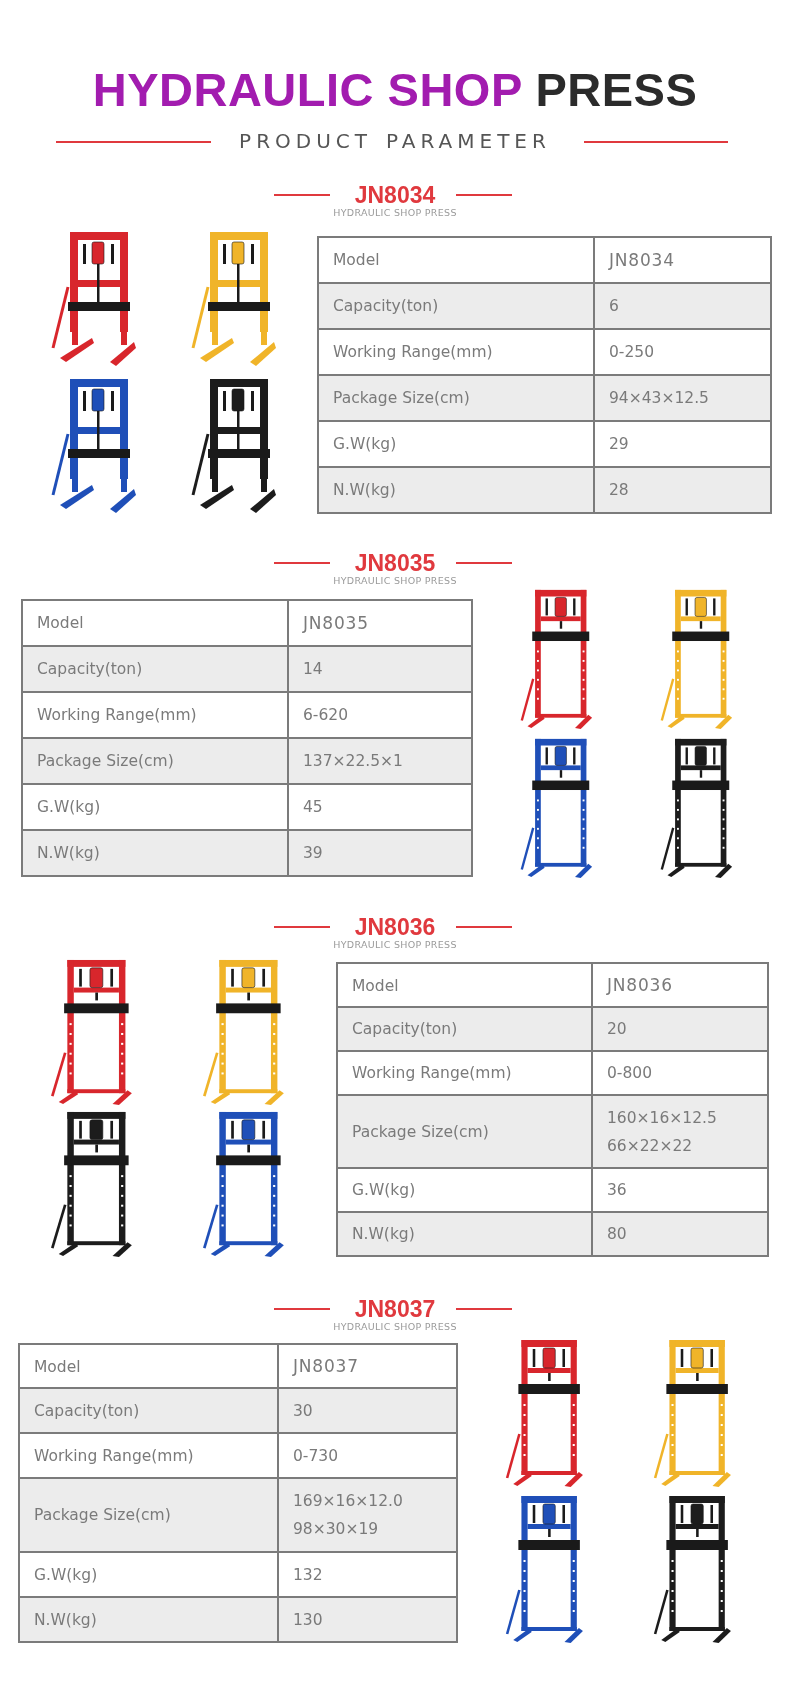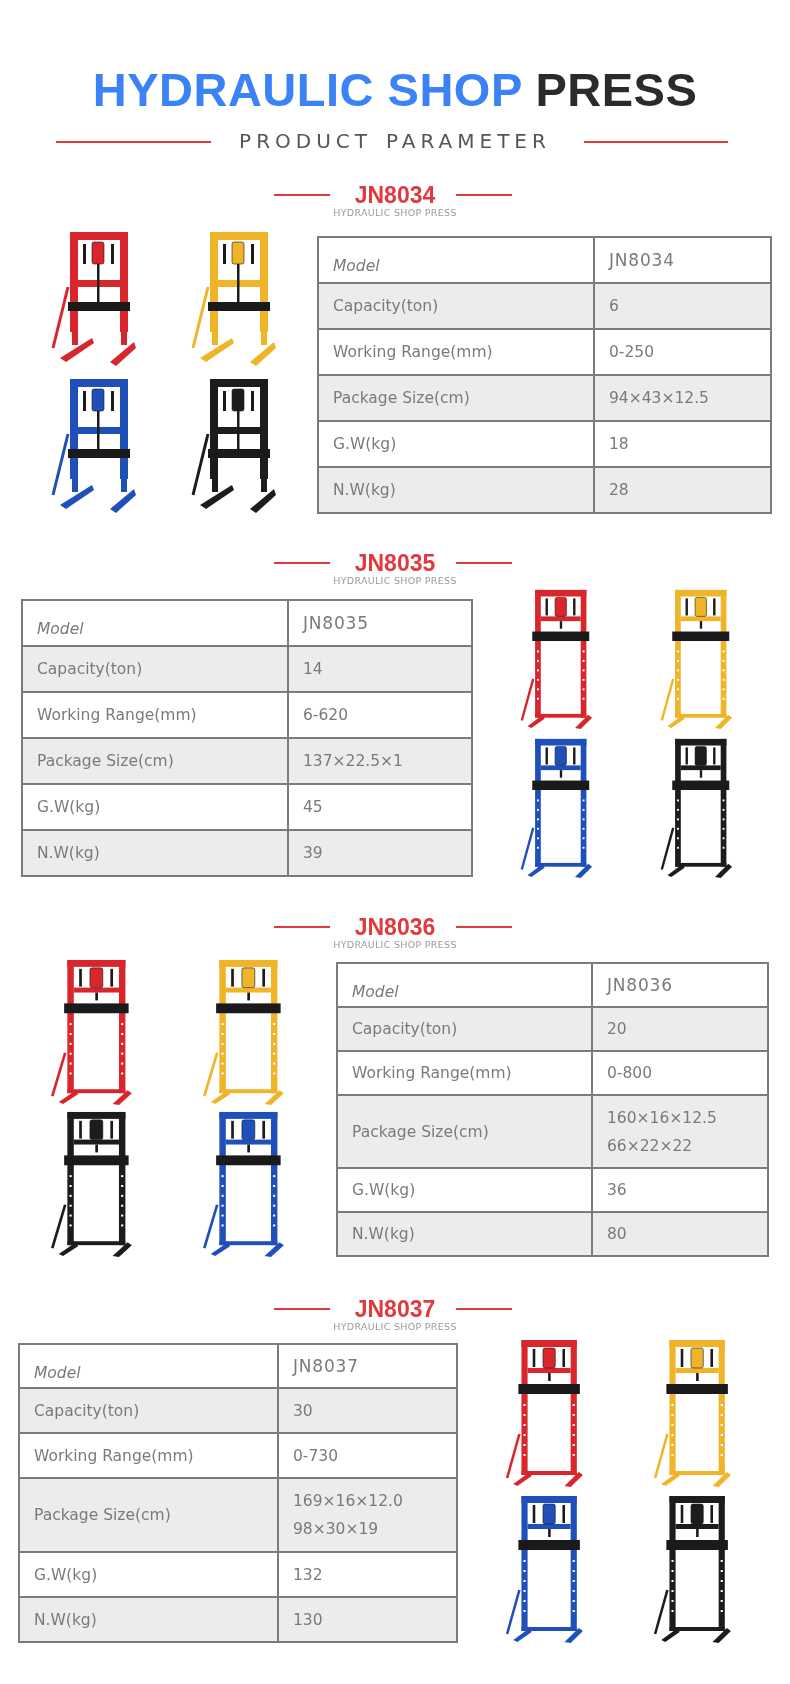--- a/index.html
+++ b/index.html
@@ -4,21 +4,21 @@
 <style>
   * { box-sizing: border-box; margin: 0; padding: 0; }
   html, body { width: 790px; height: 1684px; background: #ffffff; overflow: hidden; }
   body { position: relative; font-family: "Liberation Sans", "DejaVu Sans", sans-serif; }
 
   .main-title {
     position: absolute; left: 0; top: 62px; width: 790px; text-align: center;
     font-family: "Liberation Sans", sans-serif; font-weight: bold; font-size: 47px;
     letter-spacing: 0.5px; line-height: 56px;
   }
-  .main-title .red { color: #3b82f6; }
+  .main-title .red { color: #a21caf; }
   .main-title .dark { color: #2b2b2b; }
 
   .hline { position: absolute; height: 2px; background: #e0393e; }
 
   .subtitle {
     position: absolute; left: 0; top: 128px; width: 790px; text-align: center;
     font-size: 20px; letter-spacing: 5px; color: #555555; line-height: 26px;
     font-family: "DejaVu Sans", sans-serif; font-weight: normal;
   }
   .subtitle .gap { display: inline-block; width: 14px; }
@@ -43,21 +43,21 @@
     border: 2px solid #7b7b7b; font-family: "DejaVu Sans", sans-serif;
     font-size: 15.5px; color: #7a7a7a;
   }
   table.spec td {
     border: 2px solid #7b7b7b; padding: 0 0 0 14px; vertical-align: middle;
     line-height: 28px;
   }
   table.spec tr:nth-child(even) td { background: #ececec; }
   table.spec tr:nth-child(odd) td { background: #ffffff; }
   table.spec td.val { padding-left: 14px; }
-  table.spec tr.model-row td.lab { vertical-align: top; padding-top: 14px; font-style: italic; }
+  table.spec tr.model-row td.lab { vertical-align: top; padding-top: 8px; }
   table.spec tr.model-row td.val { font-size: 17px; letter-spacing: 0.8px; }
 
   .press { position: absolute; }
   .press svg { display: block; width: 100%; height: 100%; }
 </style>
 </head>
 <body>
 
 <div class="main-title">
   <span class="red">HYDRAULIC SHOP</span>
@@ -166,21 +166,21 @@
   <tr style="height:46px;">
     <td class="lab">Working Range(mm)</td>
     <td class="val">0-250</td>
   </tr>
   <tr style="height:46px;">
     <td class="lab">Package Size(cm)</td>
     <td class="val">94×43×12.5</td>
   </tr>
   <tr style="height:46px;">
     <td class="lab">G.W(kg)</td>
-    <td class="val">18</td>
+    <td class="val">29</td>
   </tr>
   <tr style="height:46px;">
     <td class="lab">N.W(kg)</td>
     <td class="val">28</td>
   </tr>
 </tbody>
   </table>
 
 <div class="sec-head" style="top:549px;">
   <div class="ln l"></div>

